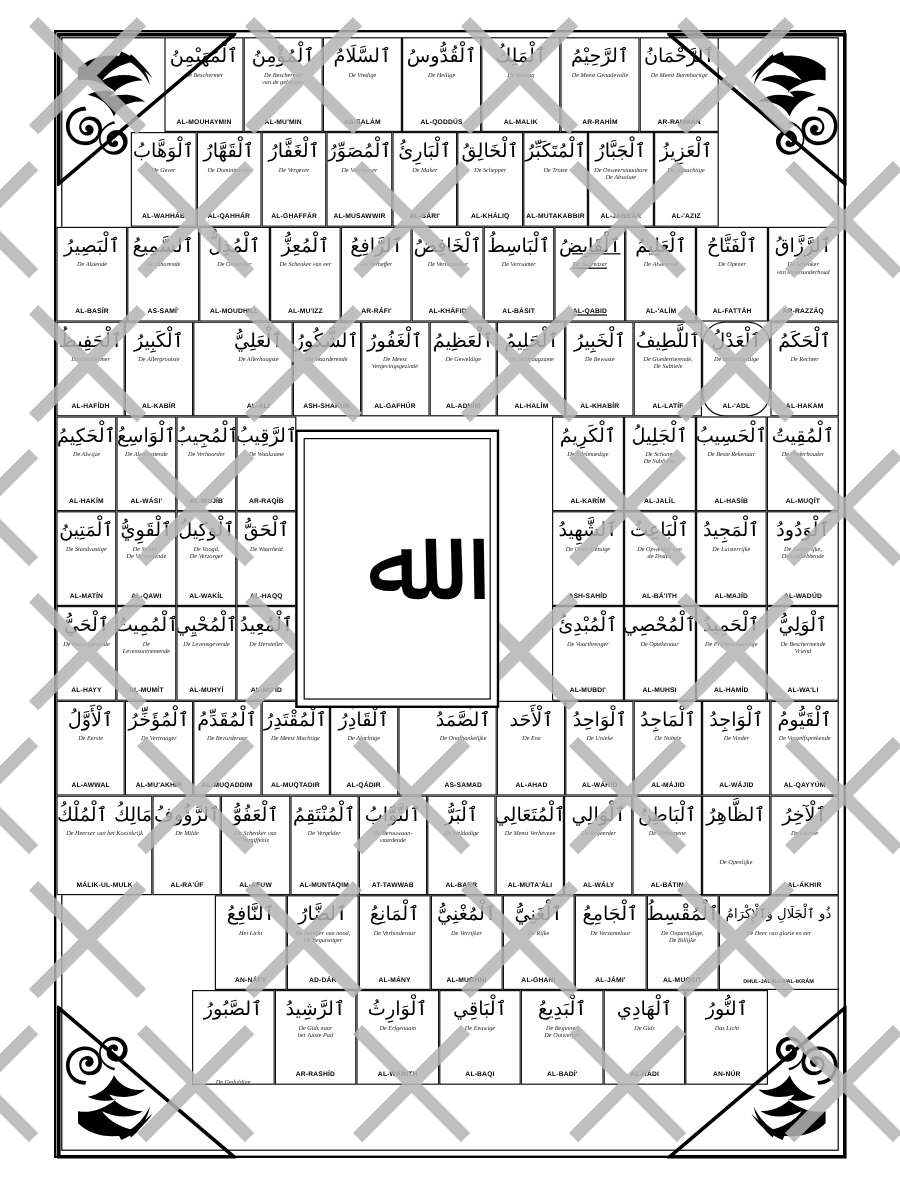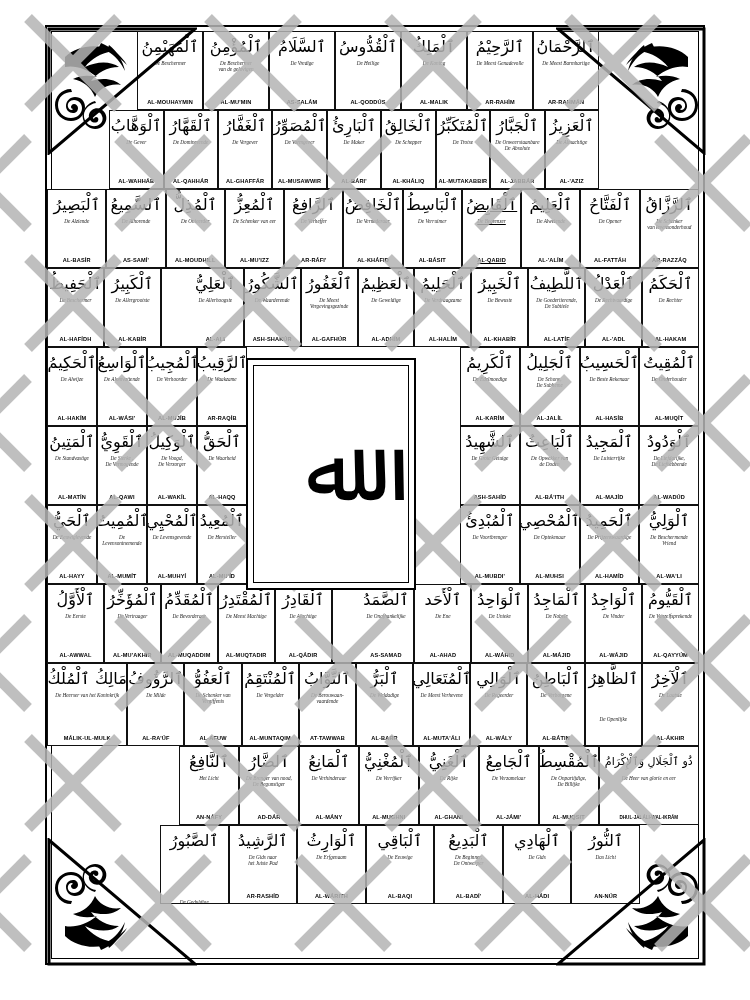--- a/index.html
+++ b/index.html
@@ -327,21 +327,21 @@
         <div class="nl">De Alziende</div>
         <div class="tr">AL-BASÍR</div>
       </div>
     </div>
     <div class="row" style="left: 0px; top: 241px; width: 652px; height: 79px;">
       <div class="cell" style="flex: 1 1 0px;">
         <div class="ar">ٱلْحَكَمُ</div>
         <div class="nl">De Rechter</div>
         <div class="tr">AL-HAKAM</div>
       </div>
-      <div class="cell" style="flex: 1 1 0px;">
+      <div class="cell" style="flex: 1 1 0px; border-radius: 19px;">
         <div class="ar">ٱلْعَدْلُ</div>
         <div class="nl">De Rechtvaardige</div>
         <div class="tr">AL-'ADL</div>
       </div>
       <div class="cell" style="flex: 1 1 0px;">
         <div class="ar">ٱللَّطِيفُ</div>
         <div class="nl">De Goedertierende,
 De Subtiele</div>
         <div class="tr">AL-LATÍF</div>
       </div>

